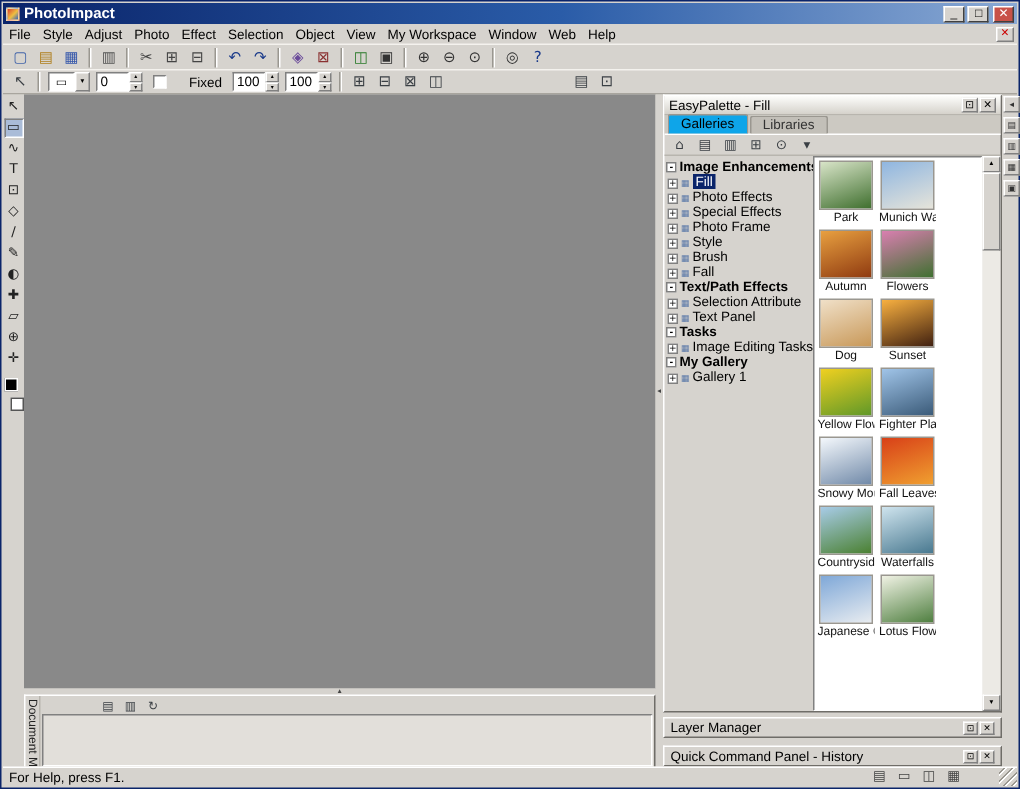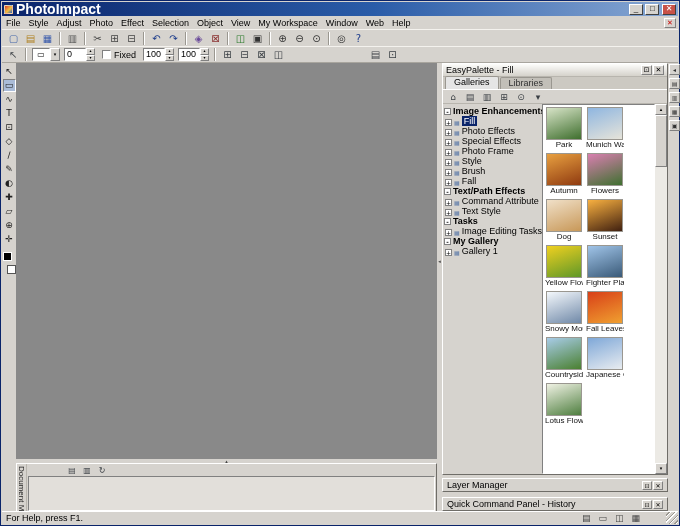--- a/index.html
+++ b/index.html
@@ -7,21 +7,21 @@
     background:#d6d3ce;font-family:"Liberation Sans","DejaVu Sans",sans-serif;font-size:9px;color:#000}
   button{font:inherit;padding:0;margin:0;background:none;border:none;cursor:default;color:inherit}
   .glyph{font-family:"DejaVu Sans",sans-serif}
   .app{position:absolute;inset:0;background:#d6d3ce;border:1px solid #0a246a}
 
   
   .titlebar{position:absolute;left:1px;right:1px;top:1px;height:14px;
     background:linear-gradient(90deg,#0a246a 0%,#2a5ca8 55%,#8aa9d4 100%);
     display:flex;align-items:center;padding:0 2px;gap:3px}
   .app-icon{width:9px;height:9px;background:linear-gradient(135deg,#d83c30,#f0c040 55%,#3060c0);border:1px solid rgba(255,255,255,.5);flex:none}
-  .title-text{color:#fff;font-weight:bold;font-size:14px;flex:1;white-space:nowrap}
+  .title-text{color:#fff;font-weight:bold;font-size:10px;flex:1;white-space:nowrap}
   .win-btn{width:14px;height:11px;background:#d6d3ce;border:1px solid;border-color:#fff #404040 #404040 #fff;
     font-size:8px;line-height:8px;text-align:center;color:#000}
   .win-btn.close{background:#c85248;color:#fff}
 
   
   .menubar{position:absolute;left:1px;right:1px;top:15px;height:13px;display:flex;align-items:center;background:#d6d3ce}
   .menu-items{display:flex;align-items:center}
   .menu-item{padding:0 4px;font-size:9px;white-space:nowrap}
   .menu-close{margin-left:auto;margin-right:2px;width:12px;height:10px;background:#d6d3ce;
     border:1px solid;border-color:#fff #808080 #808080 #fff;color:#c00;font-size:7px;line-height:8px;text-align:center}
@@ -30,21 +30,21 @@
   .toolbar{position:absolute;left:1px;right:1px;display:flex;align-items:center;padding:0 3px;background:#d6d3ce;border-top:1px solid #f4f2ee}
   .toolbar1{top:28px;height:17px}
   .toolbar2{top:45px;height:17px;border-bottom:1px solid #a8a59e}
   .tb-btn{width:17px;height:15px;display:inline-flex;align-items:center;justify-content:center;flex:none}
   .tb-btn .glyph{font-size:10px;color:#3a3f44;line-height:13px}
   .tb-sep{width:2px;height:13px;border-left:1px solid #9a9790;border-right:1px solid #fff;margin:0 3px;flex:none}
   .spinbox{display:inline-flex;height:13px;margin:0 2px;flex:none}
   .spin-val{width:22px;background:#fff;border:1px solid;border-color:#808080 #fff #fff #808080;padding:1px 2px;font-size:9px;line-height:9px}
   .spin-arrows{display:flex;flex-direction:column;width:9px}
   .spin-arrows .sp{flex:1;font-size:4px;line-height:4px;text-align:center;background:#d6d3ce;border:1px solid;border-color:#fff #808080 #808080 #fff}
-  .checkbox{display:inline-flex;align-items:center;gap:3px;margin:0 5px;flex:none}
+  .checkbox{display:inline-flex;align-items:center;gap:15px;margin:0 5px;flex:none}
   .checkbox .box{width:9px;height:9px;background:#fff;border:1px solid;border-color:#808080 #fff #fff #808080}
   .combo{display:inline-flex;height:13px;margin:0 2px;flex:none}
   .combo-val{width:18px;background:#fff;border:1px solid;border-color:#808080 #fff #fff #808080;font-size:8px;line-height:11px;text-align:center}
   .dd-btn{width:10px;background:#d6d3ce;border:1px solid;border-color:#fff #808080 #808080 #fff;font-size:5px;line-height:11px;text-align:center}
   .attr-right{margin-left:80px;display:flex;align-items:center}
 
   
   .toolbox{position:absolute;left:1px;top:62px;width:14px;height:396px;background:#d6d3ce;
     display:flex;flex-direction:column;align-items:center;padding-top:2px}
   .tools-container{display:flex;flex-direction:column;align-items:center}
@@ -66,21 +66,21 @@
   .easypalette{position:absolute;left:441px;top:62px;width:226px;height:412px;background:#d6d3ce;
     border:1px solid;border-color:#fff #6f6d68 #6f6d68 #fff;display:flex;flex-direction:column}
   .ep-title{height:13px;background:linear-gradient(180deg,#fdfdfb,#d5d2cb);display:flex;align-items:center;
     padding:0 3px;font-size:9px;border-bottom:1px solid #b8b5ae;flex:none}
   .ep-title-btns{margin-left:auto;display:flex;gap:1px}
   .ep-title-btns button{width:11px;height:10px;font-size:7px;line-height:8px;background:#d6d3ce;
     border:1px solid;border-color:#fff #808080 #808080 #fff;text-align:center}
   .ep-tabs{height:13px;display:flex;align-items:flex-end;padding-left:2px;background:#ccc9c2;border-bottom:1px solid #fff;flex:none}
   .ep-tab{padding:0 8px;font-size:9px;line-height:11px;border:1px solid #9a9790;border-bottom:none;
     border-radius:2px 2px 0 0;background:#c2bfb8;color:#333;margin-right:1px;height:12px}
-  .ep-tab.active{background:#e5e5e5;color:#000;height:13px}
+  .ep-tab.active{background:#0ea5e9;color:#000;height:13px}
   .ep-toolbar{height:14px;display:flex;align-items:center;gap:1px;padding:0 2px;border-bottom:1px solid #b8b5ae;flex:none}
   .ep-tool-btn{width:16px;height:12px;display:inline-flex;align-items:center;justify-content:center}
   .ep-tool-btn .glyph{font-size:9px;color:#3a3f44}
   .ep-content{flex:1;display:flex;min-height:0}
   .ep-tree{width:99px;padding:2px 0 0 1px;overflow:hidden}
   .tree-group-row{display:flex;align-items:center;gap:2px;height:10px;font-weight:bold;white-space:nowrap}
   .tree-item-row{display:flex;align-items:flex-end;gap:2px;height:10px;padding-left:1px;white-space:nowrap}
   .expand-box{width:7px;height:7px;background:#fff;border:1px solid #808080;font-size:6px;line-height:5px;text-align:center;flex:none}
   .tree-item-icon{font-size:6px;color:#5a78a8;line-height:7px;flex:none}
   .tree-item-row.selected .tree-item-label{background:#0a246a;color:#fff;padding:0 2px}
@@ -413,26 +413,26 @@
             <span class="tree-item-icon glyph">▦</span>
             <span class="tree-item-label">Fall</span>
           </div>
           <div class="tree-group-row">
             <span class="expand-box glyph">-</span>
             <span class="tree-group-label">Text/Path Effects</span>
           </div>
           <div class="tree-item-row">
             <span class="expand-box glyph">+</span>
             <span class="tree-item-icon glyph">▦</span>
-            <span class="tree-item-label">Command Attribute</span>
-          </div>
-          <div class="tree-item-row">
-            <span class="expand-box glyph">+</span>
-            <span class="tree-item-icon glyph">▦</span>
-            <span class="tree-item-label">Text Style</span>
+            <span class="tree-item-label">Selection Attribute</span>
+          </div>
+          <div class="tree-item-row">
+            <span class="expand-box glyph">+</span>
+            <span class="tree-item-icon glyph">▦</span>
+            <span class="tree-item-label">Text Panel</span>
           </div>
           <div class="tree-group-row">
             <span class="expand-box glyph">-</span>
             <span class="tree-group-label">Tasks</span>
           </div>
           <div class="tree-item-row">
             <span class="expand-box glyph">+</span>
             <span class="tree-item-icon glyph">▦</span>
             <span class="tree-item-label">Image Editing Tasks</span>
           </div>
@@ -483,20 +483,24 @@
             <div class="thumb-img" style="background: linear-gradient(160deg, rgb(244, 248, 252) 0%, rgb(112, 137, 168) 100%);"></div>
             <div class="thumb-caption">Snowy Moun...</div>
           </div>
           <div class="thumb-cell">
             <div class="thumb-img" style="background: linear-gradient(160deg, rgb(216, 64, 24) 0%, rgb(240, 160, 48) 100%);"></div>
             <div class="thumb-caption">Fall Leaves</div>
           </div>
           <div class="thumb-cell">
             <div class="thumb-img" style="background: linear-gradient(160deg, rgb(168, 204, 232) 0%, rgb(74, 128, 48) 100%);"></div>
             <div class="thumb-caption">Countryside...</div>
+          </div>
+          <div class="thumb-cell">
+            <div class="thumb-img" style="background: linear-gradient(160deg, rgb(207, 228, 238) 0%, rgb(72, 120, 143) 100%);"></div>
+            <div class="thumb-caption">Waterfalls</div>
           </div>
           <div class="thumb-cell">
             <div class="thumb-img" style="background: linear-gradient(160deg, rgb(127, 168, 216) 0%, rgb(232, 236, 240) 100%);"></div>
             <div class="thumb-caption">Japanese Ch...</div>
           </div>
           <div class="thumb-cell">
             <div class="thumb-img" style="background: linear-gradient(160deg, rgb(240, 242, 228) 0%, rgb(79, 127, 64) 100%);"></div>
             <div class="thumb-caption">Lotus Flower</div>
           </div>
         </div>

